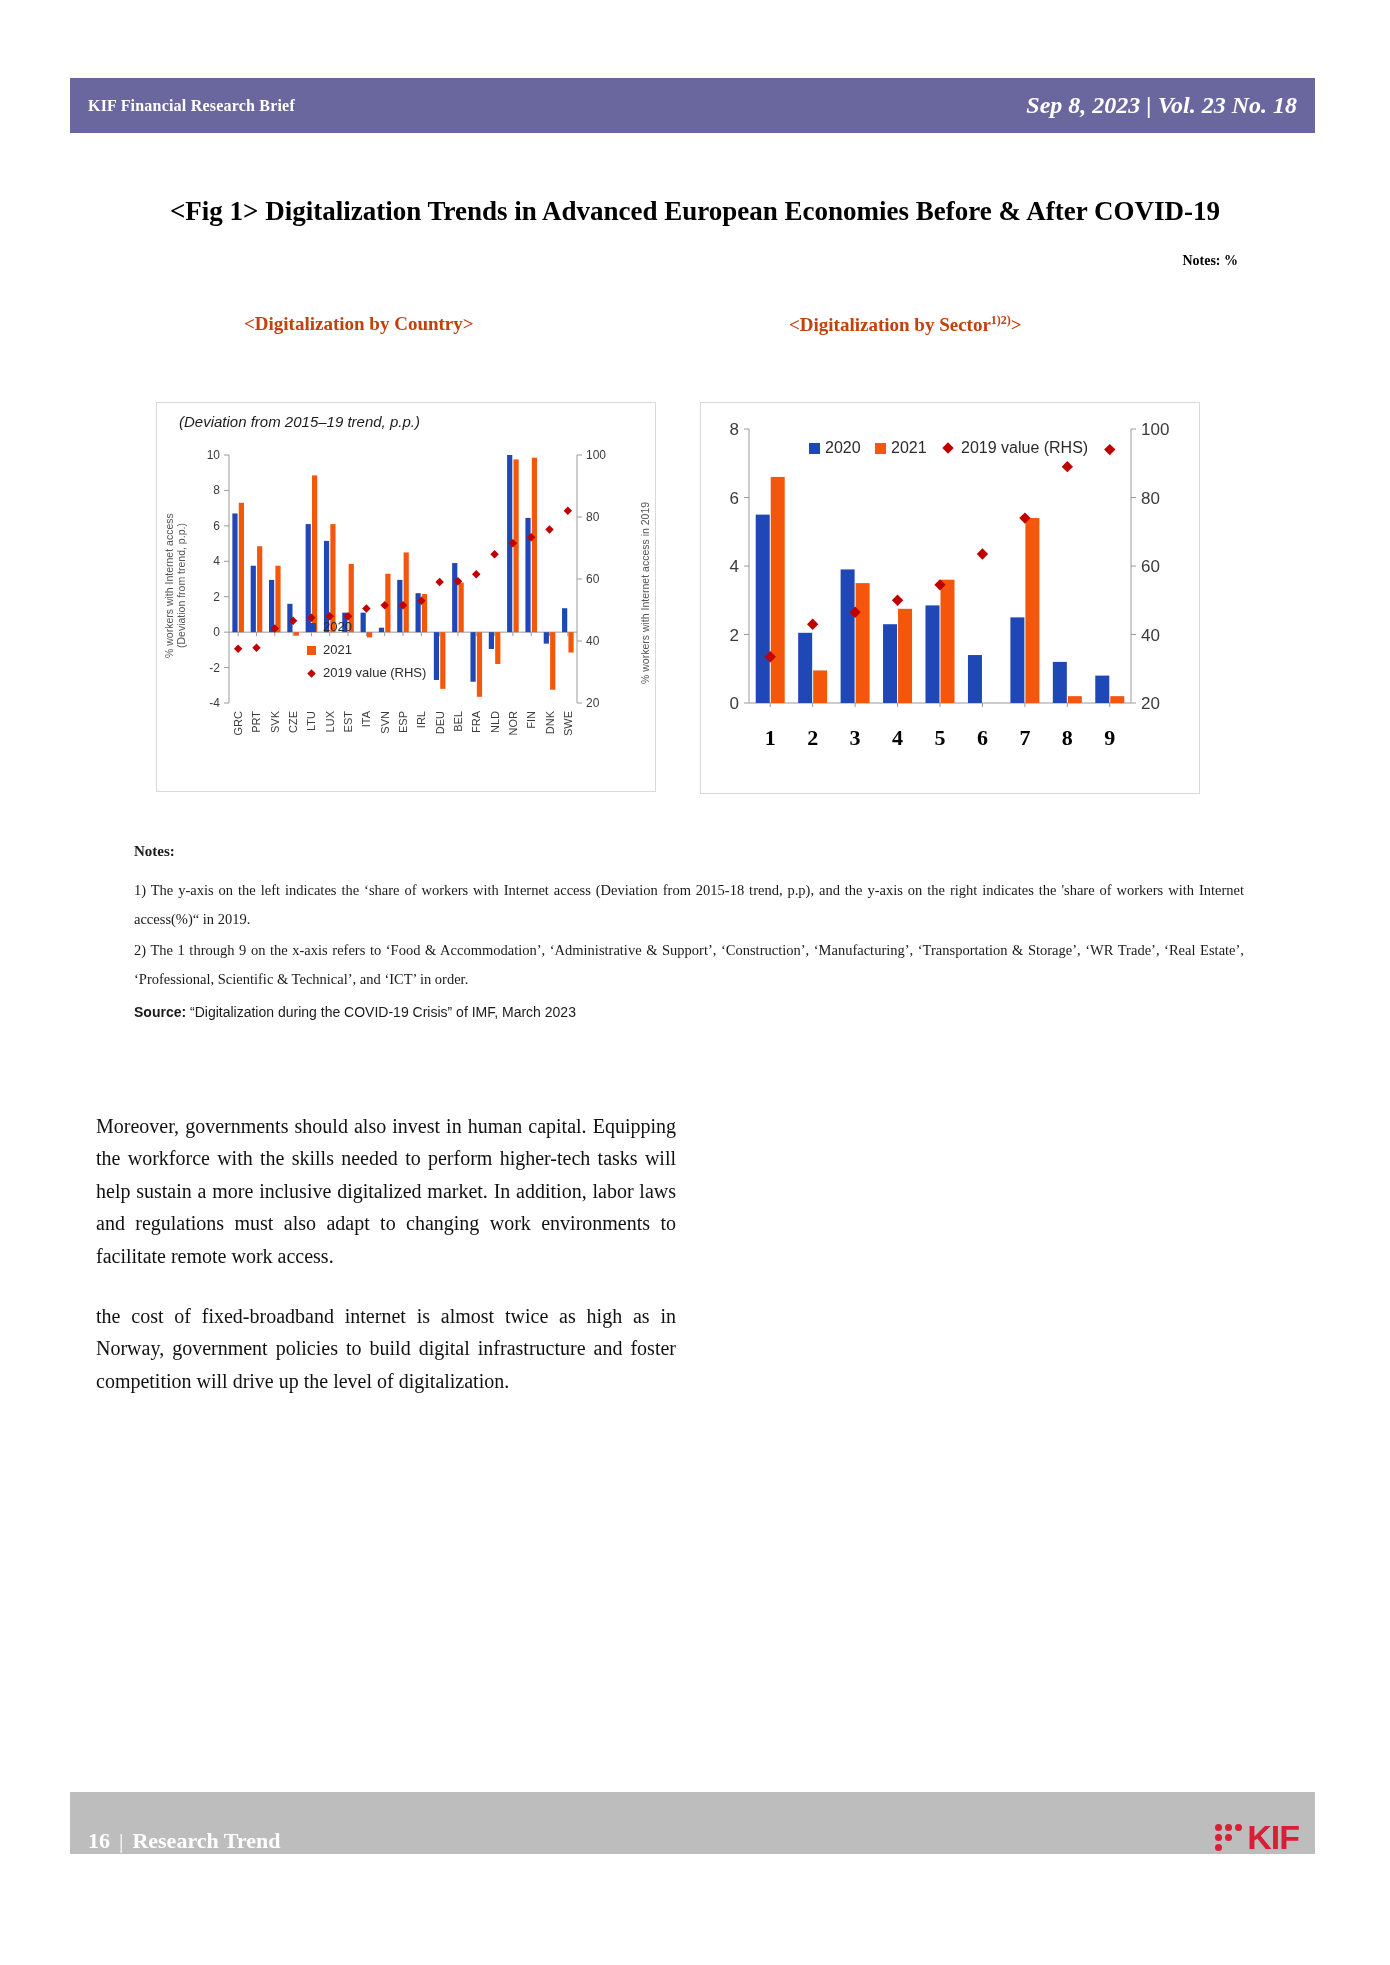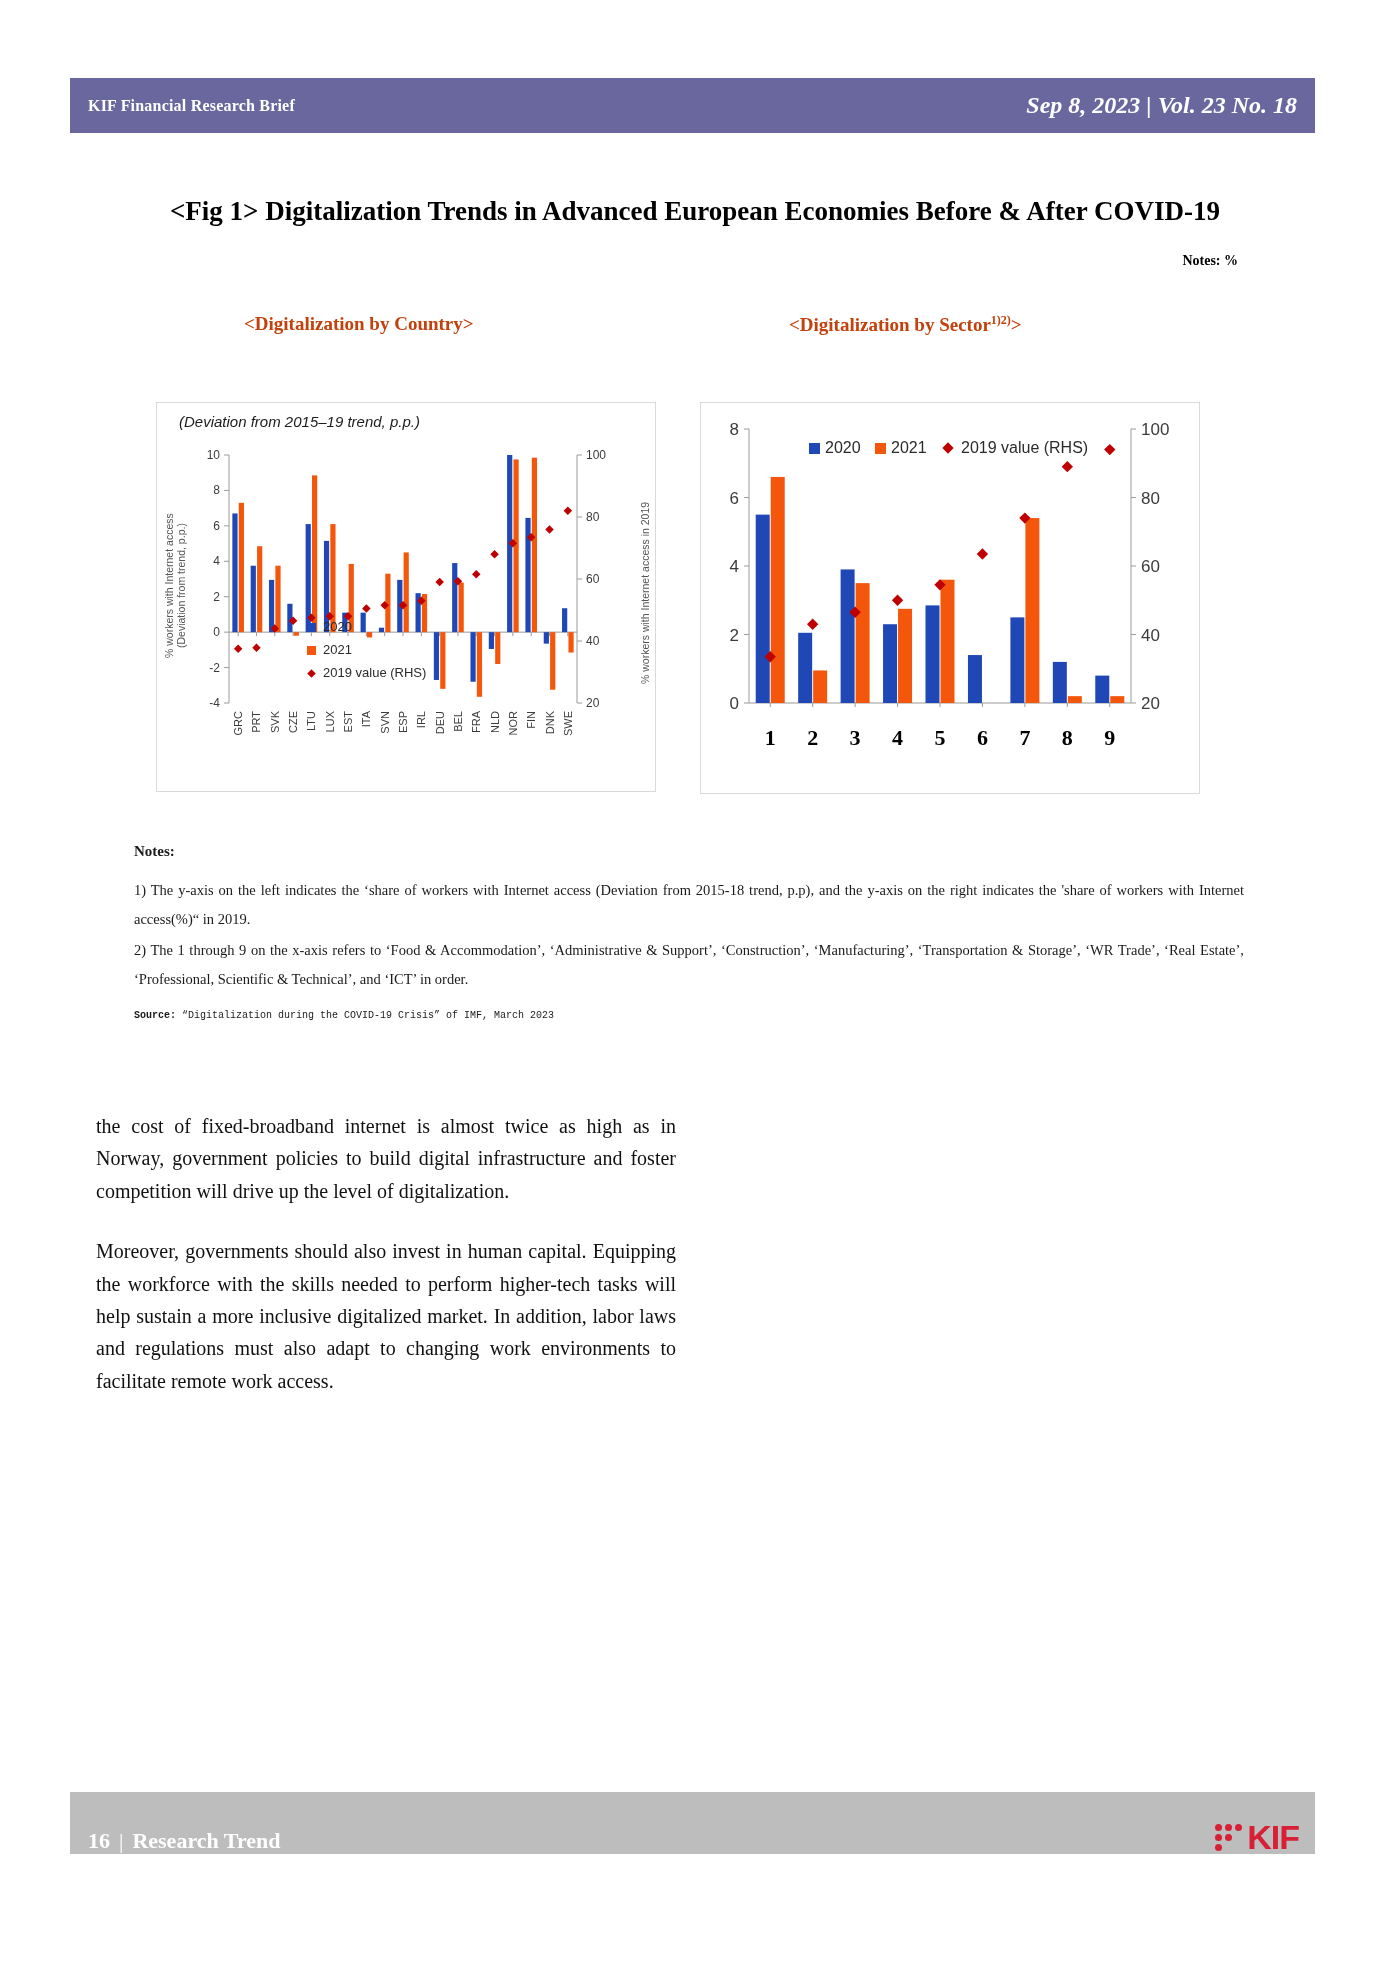--- a/index.html
+++ b/index.html
@@ -130,24 +130,24 @@
     margin-bottom: 16px;
   }
   .note-line {
     font-family: "Liberation Serif", serif;
     font-size: 14.5px;
     line-height: 2.0;
     text-align: justify;
     margin: 0 0 2px 0;
   }
   .note-src {
-    font-family: Liberation Mono, monospace;
-    font-size: 10px;
+    font-family: Liberation Sans, sans-serif;
+    font-size: 14px;
     line-height: 2.0;
-    margin-top: 12px;
+    margin-top: 4px;
   }
   .note-src b { font-weight: bold; }
 
   
   .body-col {
     position: absolute;
     left: 96px;
     top: 1110px;
     width: 580px;
   }
@@ -437,22 +437,22 @@
 </div>
 
 <div class="notes-wrap">
   <div class="notes-head">Notes:</div>
   <p class="note-line">1) The y-axis on the left indicates the ‘share of workers with Internet access (Deviation from 2015-18 trend, p.p), and the y-axis on the right indicates the 'share of workers with Internet access(%)“ in 2019.</p>
   <p class="note-line">2) The 1 through 9 on the x-axis refers to ‘Food &amp; Accommodation’, ‘Administrative &amp; Support’, ‘Construction’, ‘Manufacturing’, ‘Transportation &amp; Storage’, ‘WR Trade’, ‘Real Estate’, ‘Professional, Scientific &amp; Technical’, and ‘ICT’ in order.</p>
   <p class="note-src"><b>Source:</b> <span>“Digitalization during the COVID-19 Crisis” of IMF, March 2023</span></p>
 </div>
 
 <div class="body-col">
+  <p>Moreover, governments should also invest in human capital. Equipping the workforce with the skills needed to perform higher-tech tasks will help sustain a more inclusive digitalized market. In addition, labor laws and regulations must also adapt to changing work environments to facilitate remote work access.</p>
   <p>the cost of fixed-broadband internet is almost twice as high as in Norway, government policies to build digital infrastructure and foster competition will drive up the level of digitalization.</p>
-  <p>Moreover, governments should also invest in human capital. Equipping the workforce with the skills needed to perform higher-tech tasks will help sustain a more inclusive digitalized market. In addition, labor laws and regulations must also adapt to changing work environments to facilitate remote work access.</p>
 </div>
 
 <div class="footer-bar">
   <div class="footer-left">
     <span>16</span>
     <span class="sep">|</span>
     <span>Research Trend</span>
   </div>
   <div class="kif-logo">
     <div class="kif-dots">

